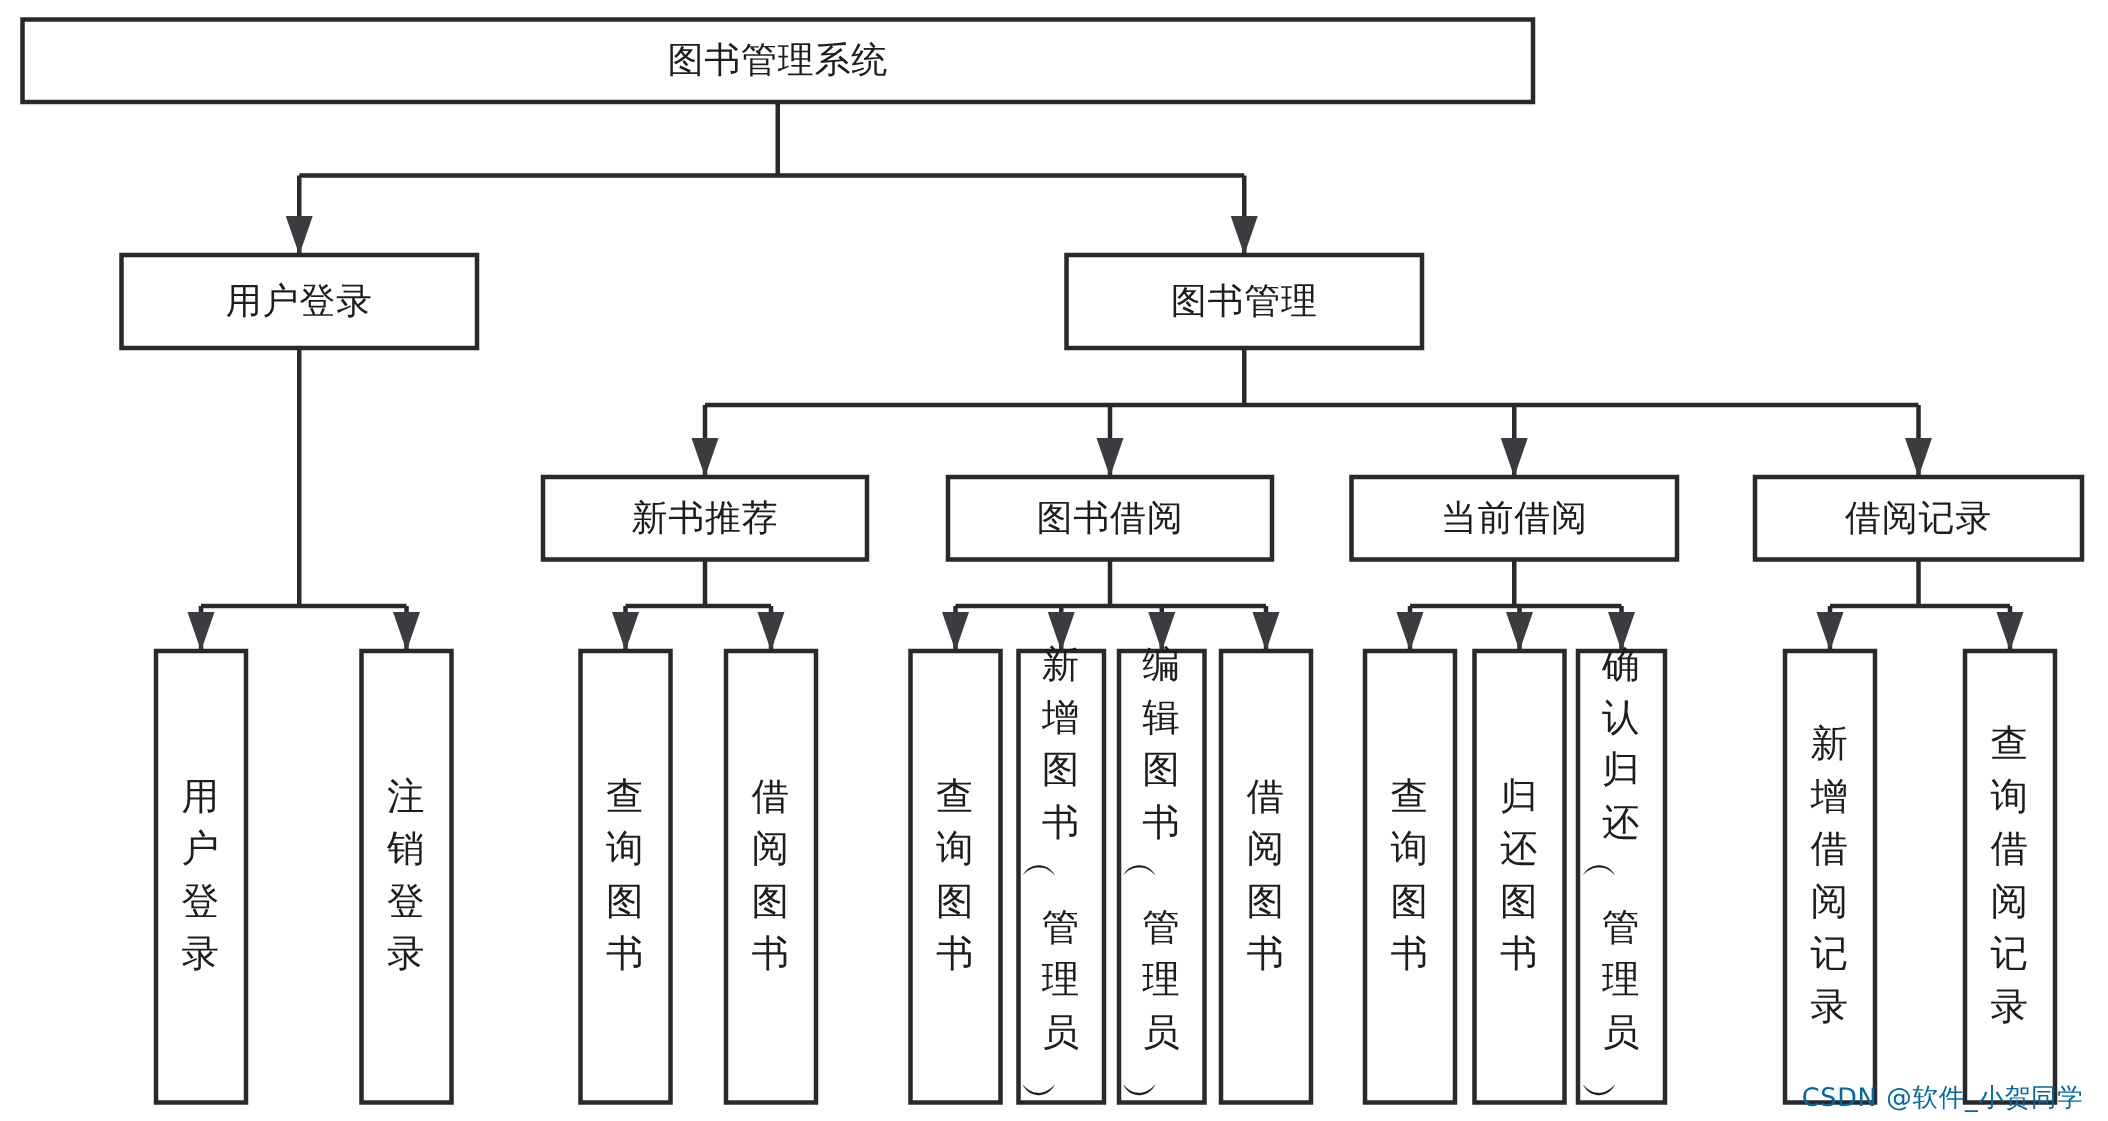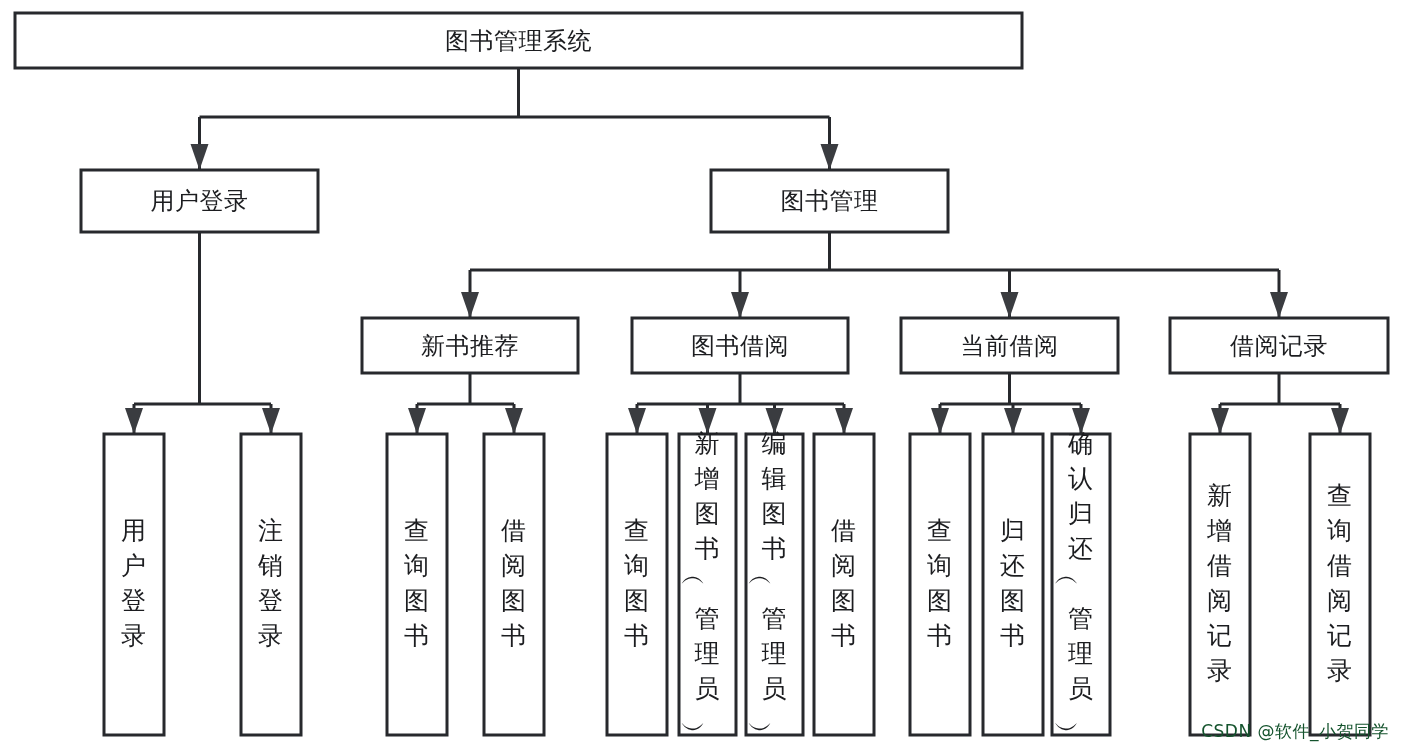--- a/index.html
+++ b/index.html
@@ -58,21 +58,21 @@
     text-anchor: middle;
     dominant-baseline: middle;
     letter-spacing: 1px;
   }
   .watermark-text {
     position: absolute;
     right: 16px;
     bottom: 4px;
     font-family: "DejaVu Sans", "Liberation Sans", sans-serif;
     font-size: 17px;
-    color: #14532d;
+    color: #0369a1;
     white-space: nowrap;
     letter-spacing: 0.5px;
     user-select: none;
   }
 </style>
 </head>
 <body>
 
 <div id="diagram-root">
 

